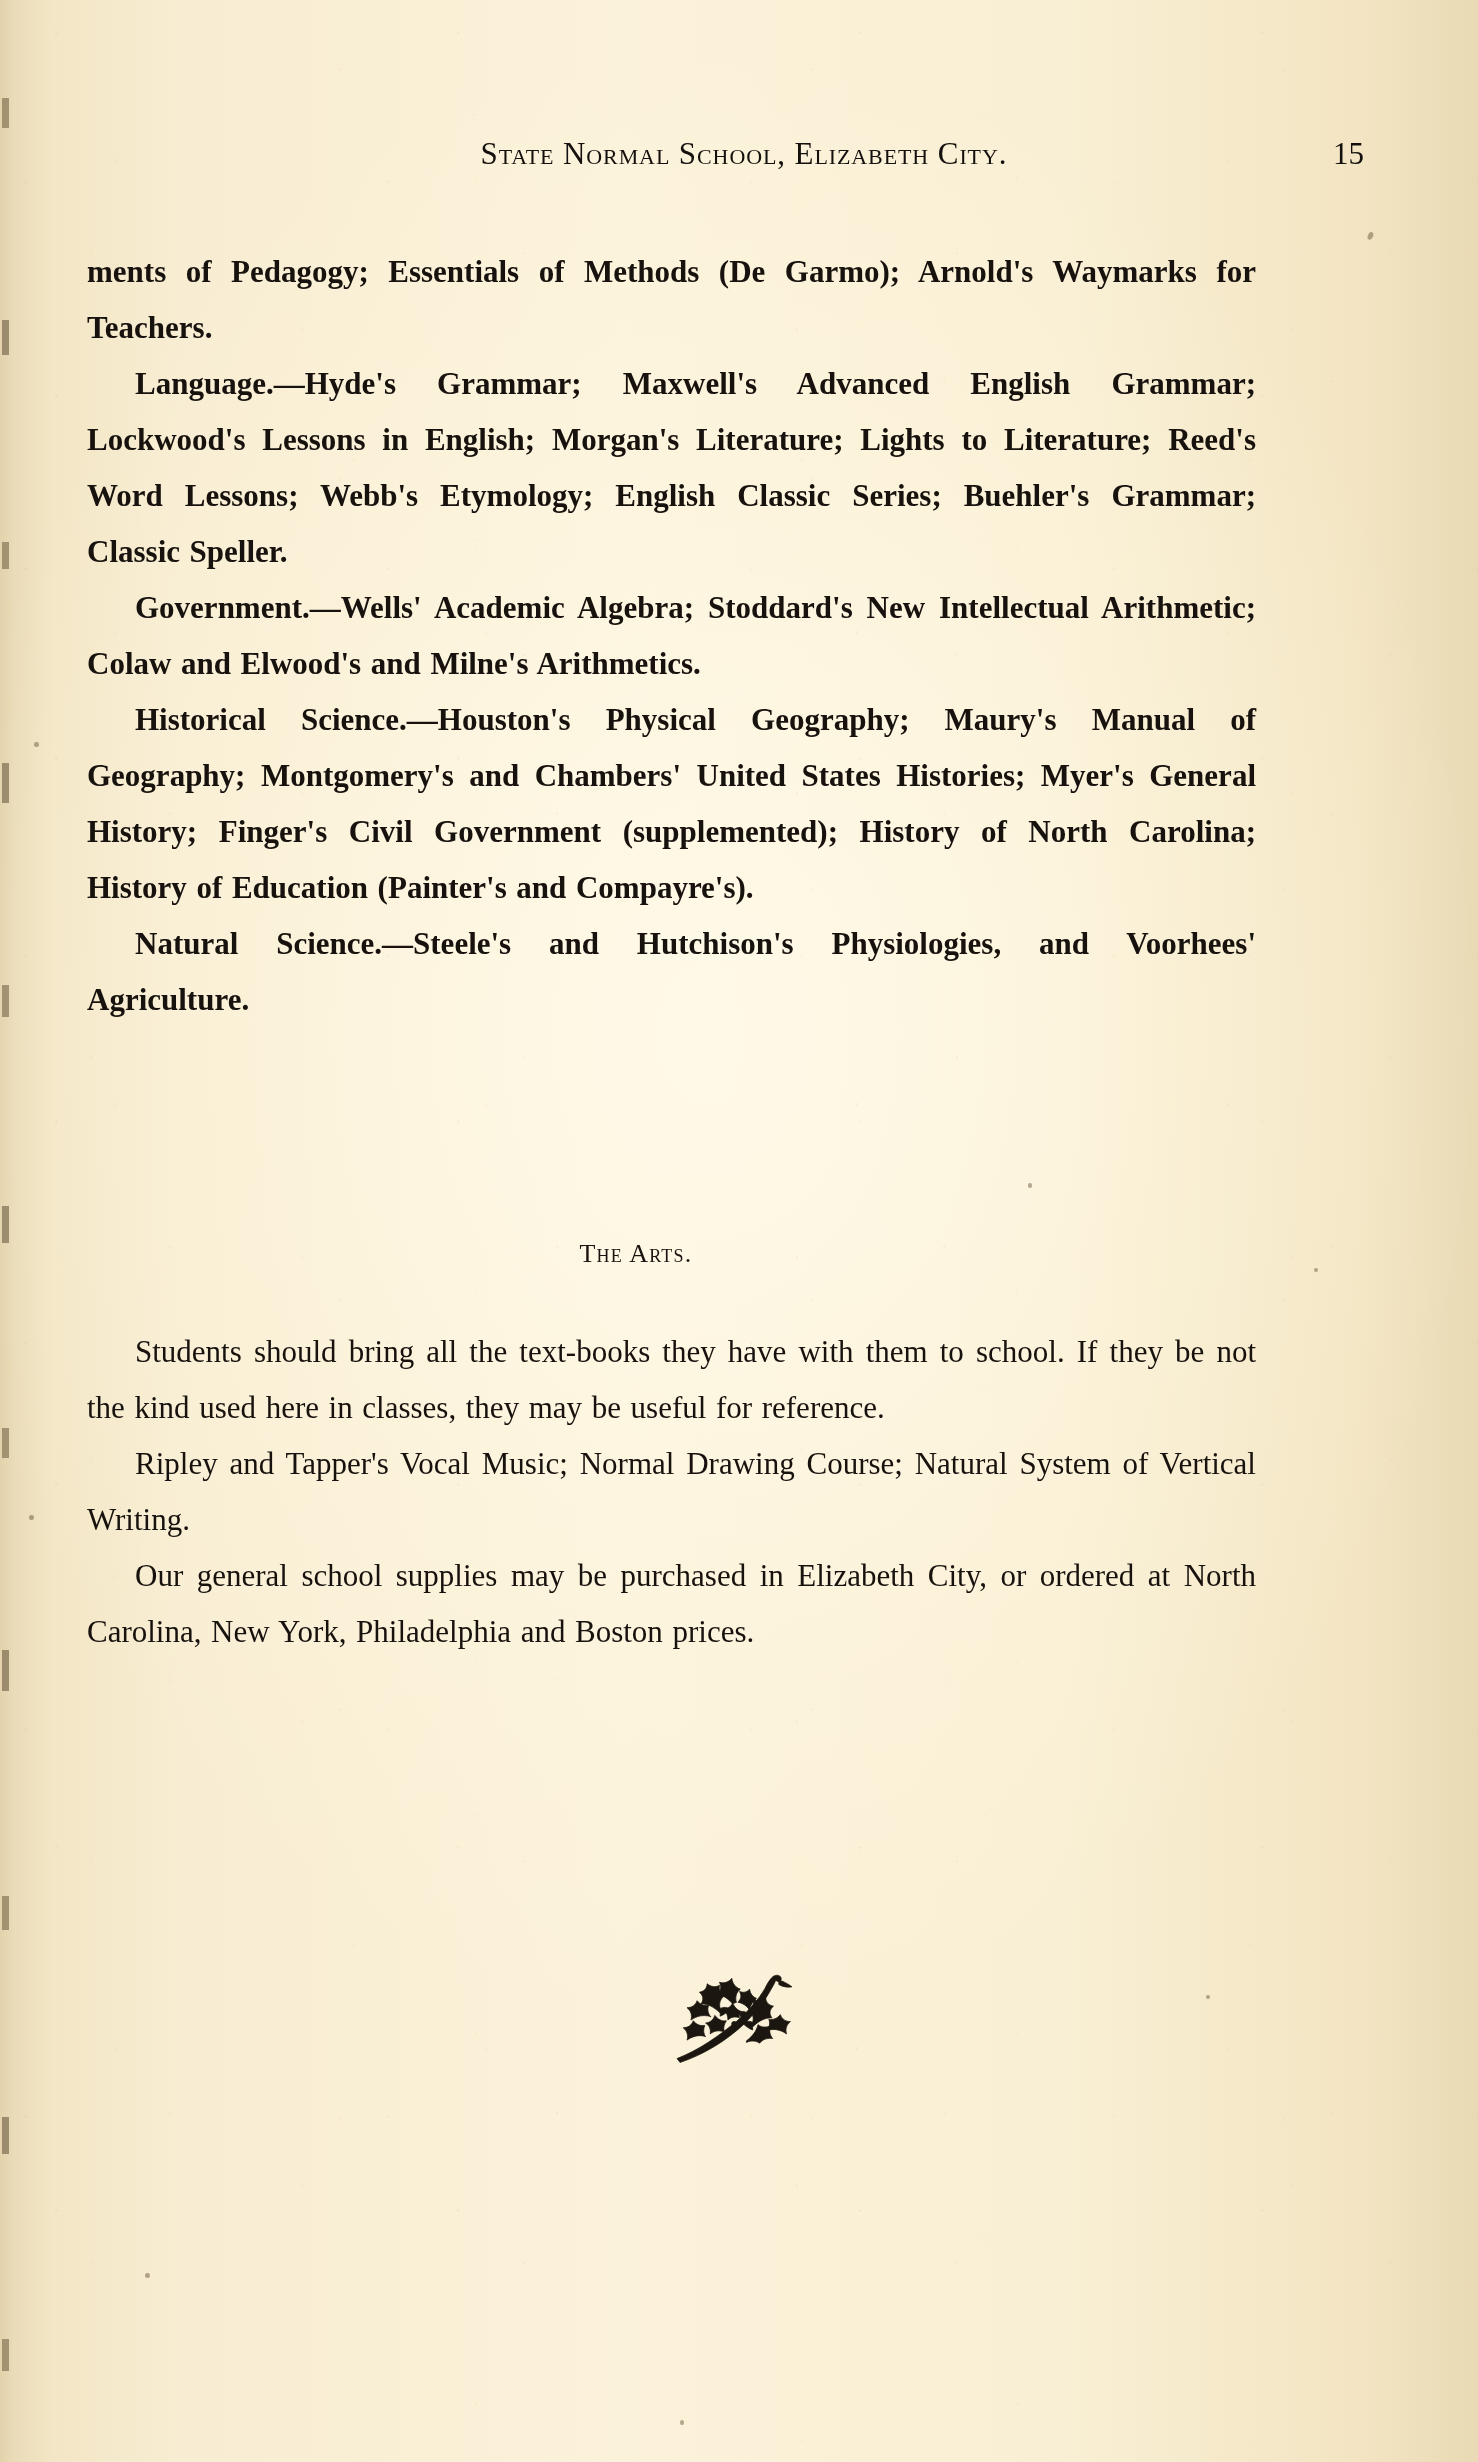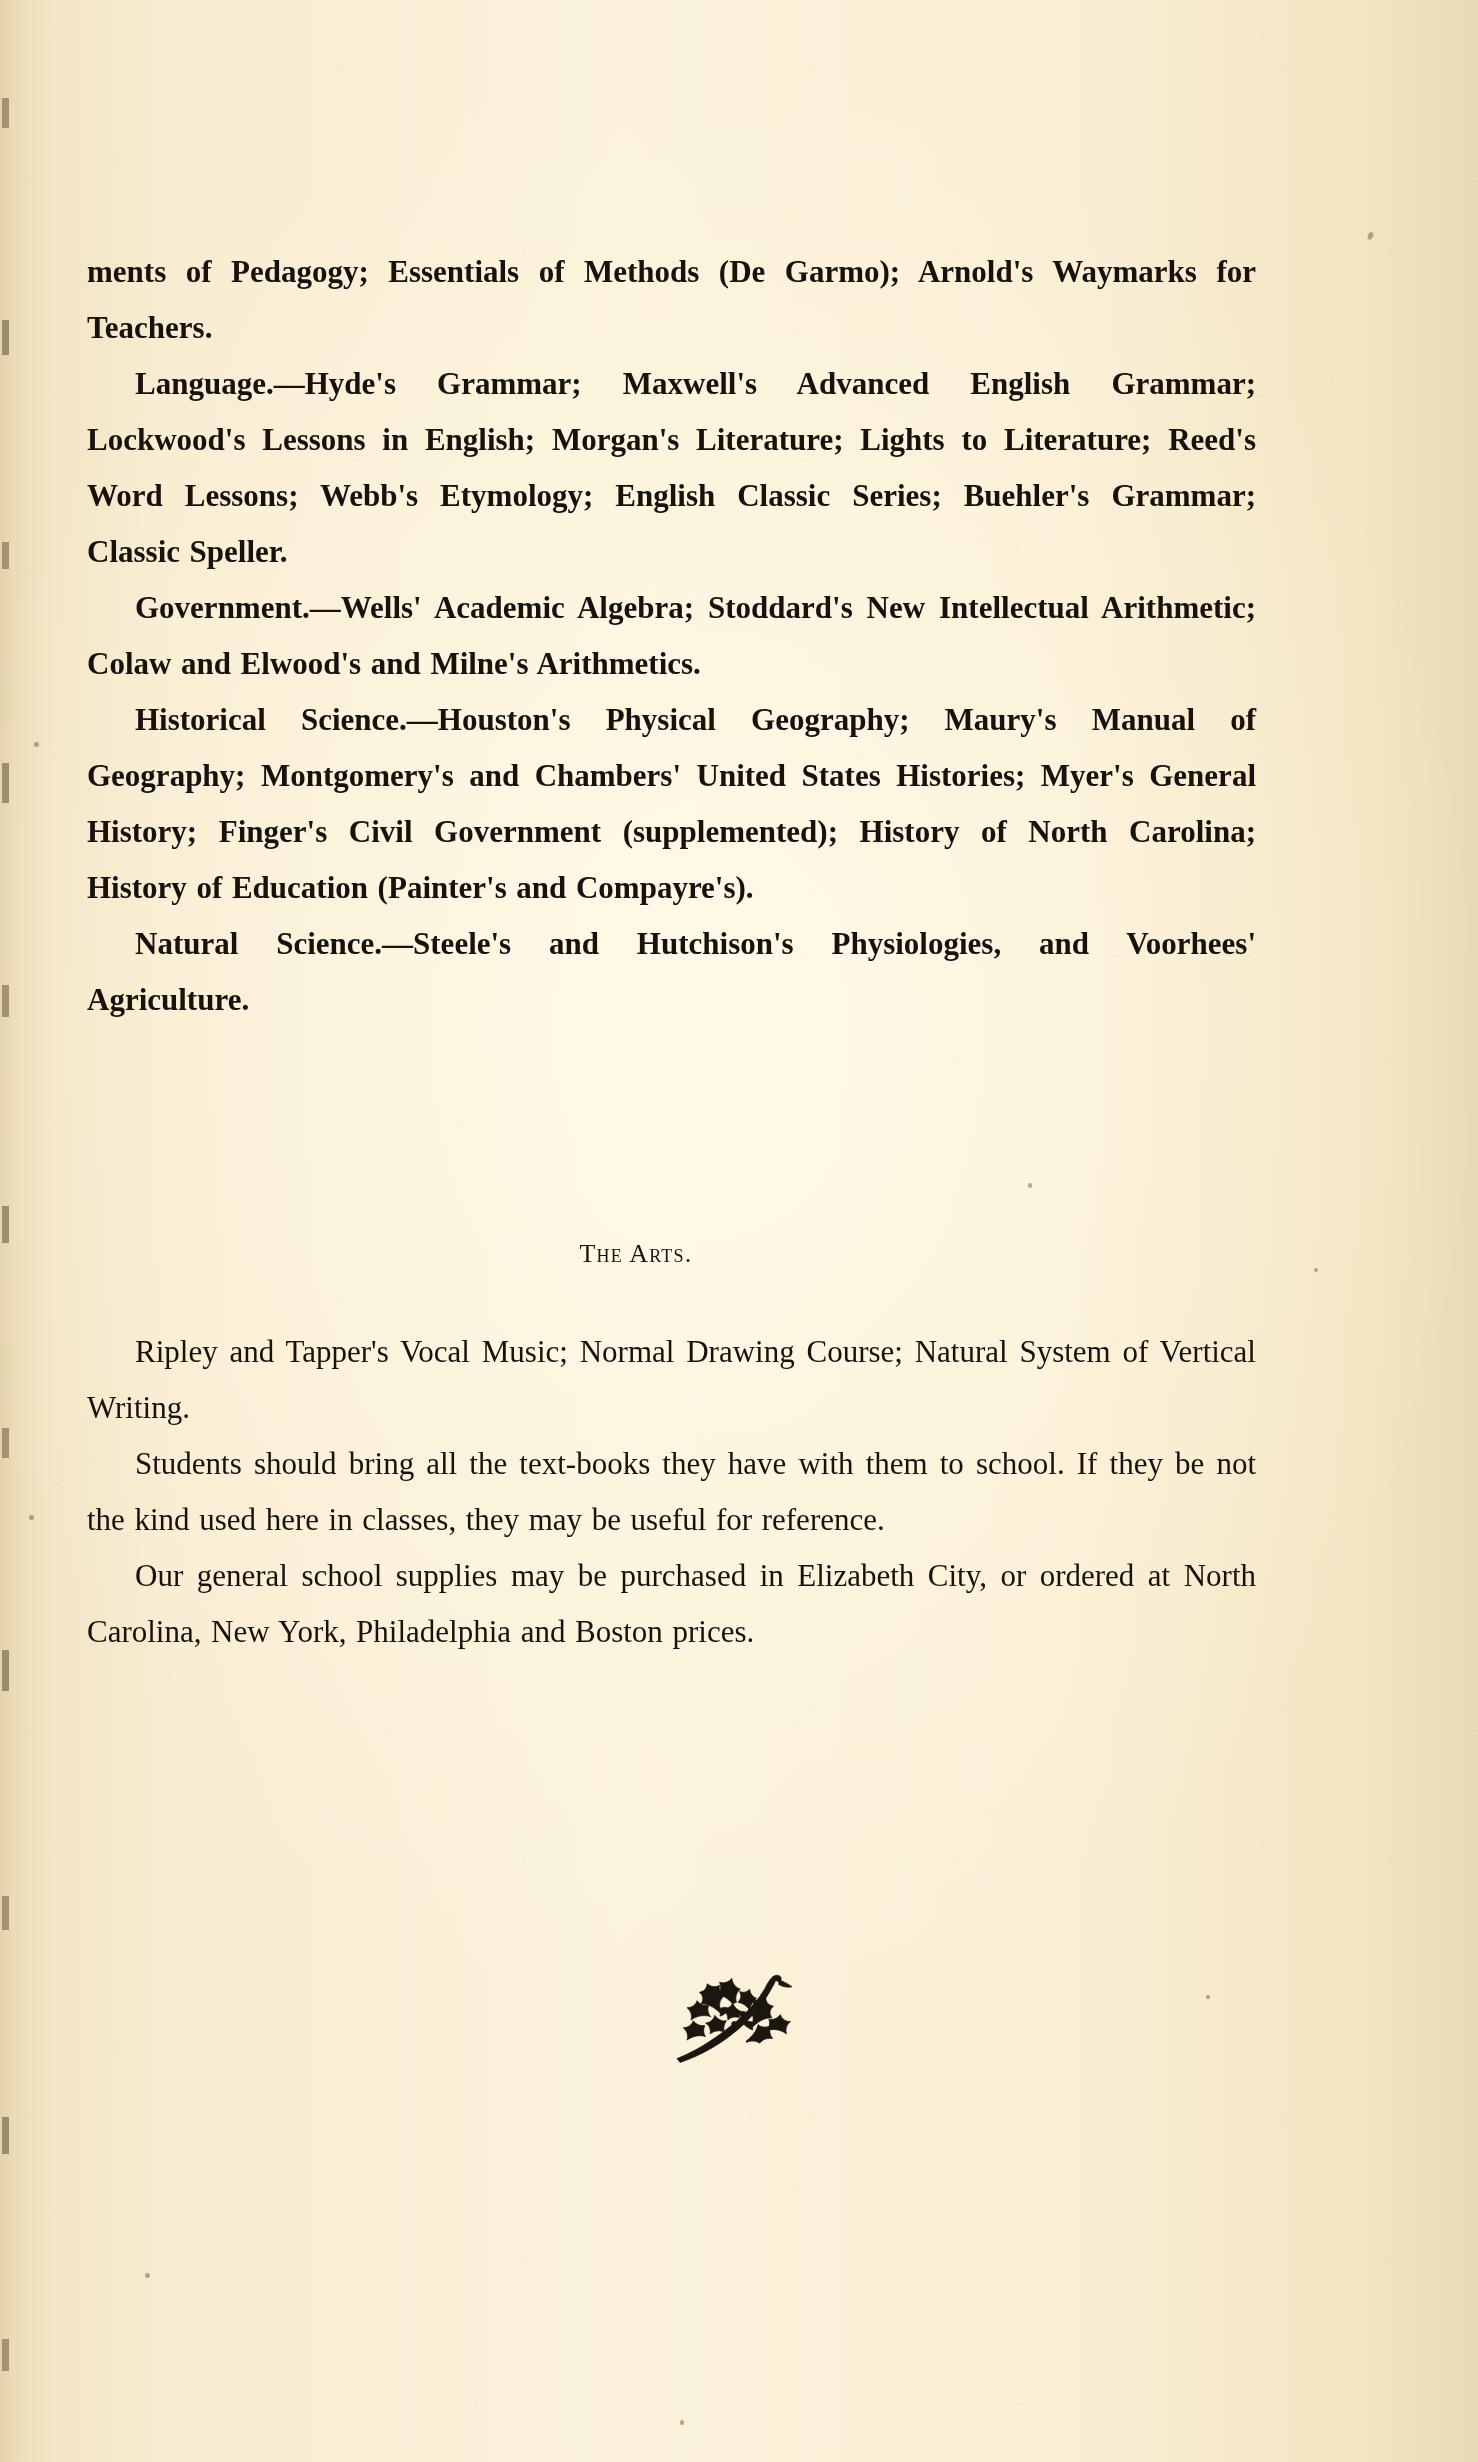--- a/index.html
+++ b/index.html
@@ -157,36 +157,40 @@
 </style>
 </head>
 <body>
 
 <div class="page">
 
   <div class="grain"></div>
   <div class="gutter-shadow"></div>
   <div class="gutter-marks"></div>
 
+  <div class="runhead">
+    <div class="runhead-title">State Normal School, Elizabeth City.</div>
+    <div class="runhead-folio">15</div>
+  </div>
 
   <div class="textblock">
     <p class="para noindent">ments of Pedagogy; Essentials of Methods (De Garmo); Arnold's Waymarks for Teachers.</p>
     <p class="para">Language.—Hyde's Grammar; Maxwell's Advanced English Grammar; Lockwood's Lessons in English; Morgan's Literature; Lights to Literature; Reed's Word Lessons; Webb's Etymology; English Classic Series; Buehler's Grammar; Classic Speller.</p>
     <p class="para">Government.—Wells' Academic Algebra; Stoddard's New Intellectual Arithmetic; Colaw and Elwood's and Milne's Arithmetics.</p>
     <p class="para">Historical Science.—Houston's Physical Geography; Maury's Manual of Geography; Montgomery's and Chambers' United States Histories; Myer's General History; Finger's Civil Government (supplemented); History of North Carolina; History of Education (Painter's and Compayre's).</p>
     <p class="para">Natural Science.—Steele's and Hutchison's Physiologies, and Voorhees' Agriculture.</p>
   </div>
 
   <div class="section-head">
     <span>The Arts.</span>
   </div>
 
   <div class="textblock2">
+    <p class="para">Students should bring all the text-books they have with them to school.   If they be not the kind used here in classes, they may be useful for reference.</p>
     <p class="para">Ripley and Tapper's Vocal Music; Normal Drawing Course; Natural System of Vertical Writing.</p>
-    <p class="para">Students should bring all the text-books they have with them to school.   If they be not the kind used here in classes, they may be useful for reference.</p>
     <p class="para">Our general school supplies may be purchased in Elizabeth City, or ordered at North Carolina, New York, Philadelphia and Boston prices.</p>
   </div>
 
   <div class="ornament">
     <svg width="147" height="108" viewBox="0 0 190 140" aria-hidden="true">
       <g fill="#1b1710" stroke="#1b1710" stroke-width="1">
 
         <path d="M14,133 C42,122 68,104 92,84 C108,70 120,56 128,42
                  C131,36 134,31 137,28 C140,25 144,24 147,26
                  C149,27 150,30 148,32 C146,34 143,33 142,31

